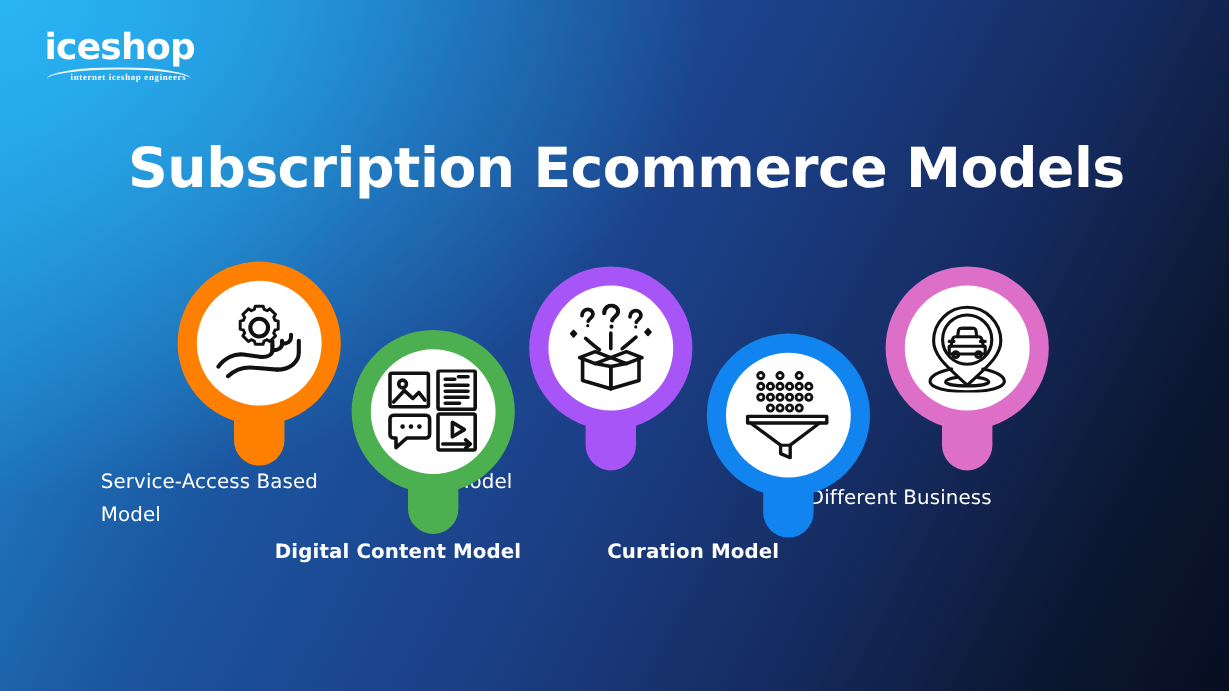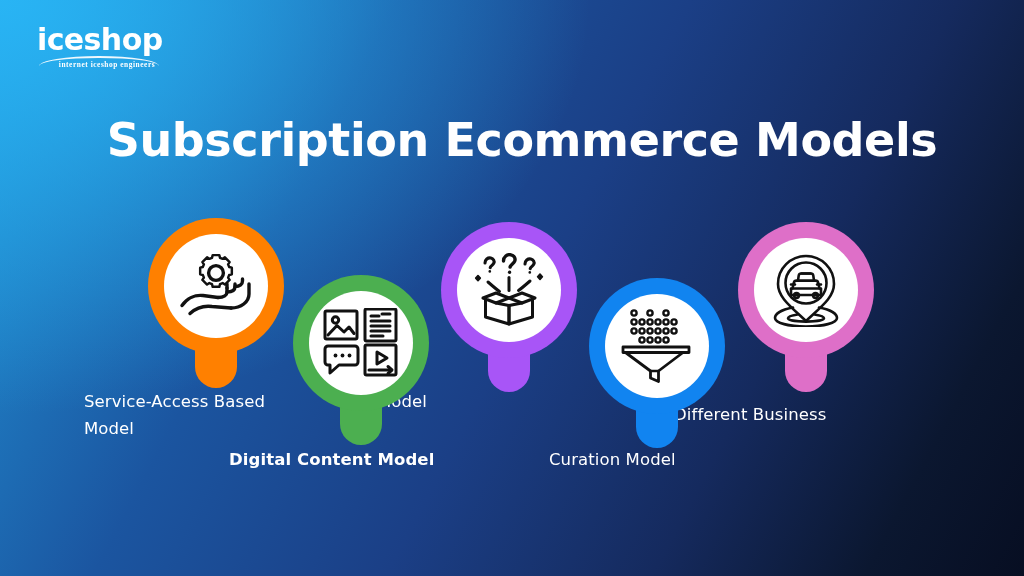--- a/index.html
+++ b/index.html
@@ -242,21 +242,21 @@
   </div>
 
   <div class="label" style="left:229px;top:446px;width:264px;font-weight:bold;">
     <div>Digital Content Model</div>
   </div>
 
   <div class="label" style="left:377px;top:388px;width:264px;">
     <div>Model</div>
   </div>
 
-  <div class="label" style="left:549px;top:446px;width:264px;">
+  <div class="label" style="left:506px;top:446px;width:264px;font-weight:bold;">
     <div>Curation Model</div>
   </div>
 
   <div class="label" style="left:674px;top:401px;width:264px;">
     <div>Different Business</div>
   </div>
 
 </div>
 
 </body></html>

